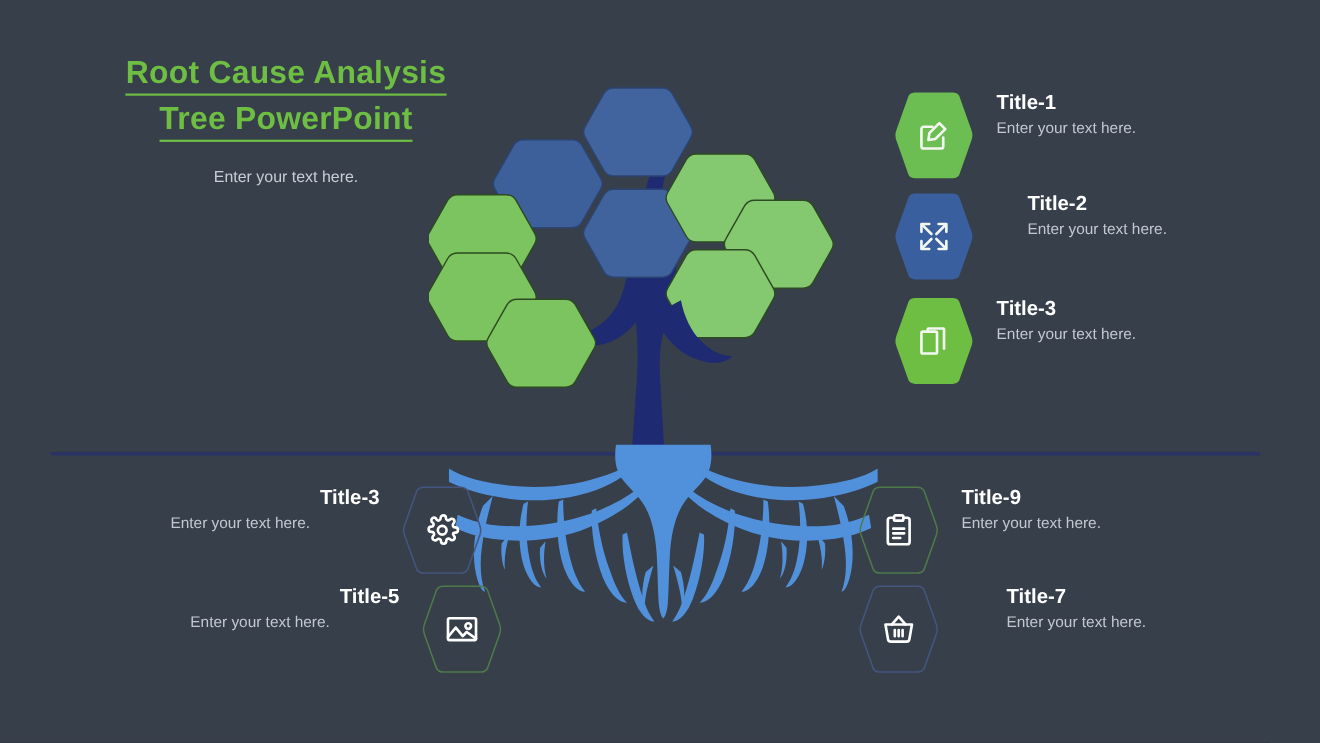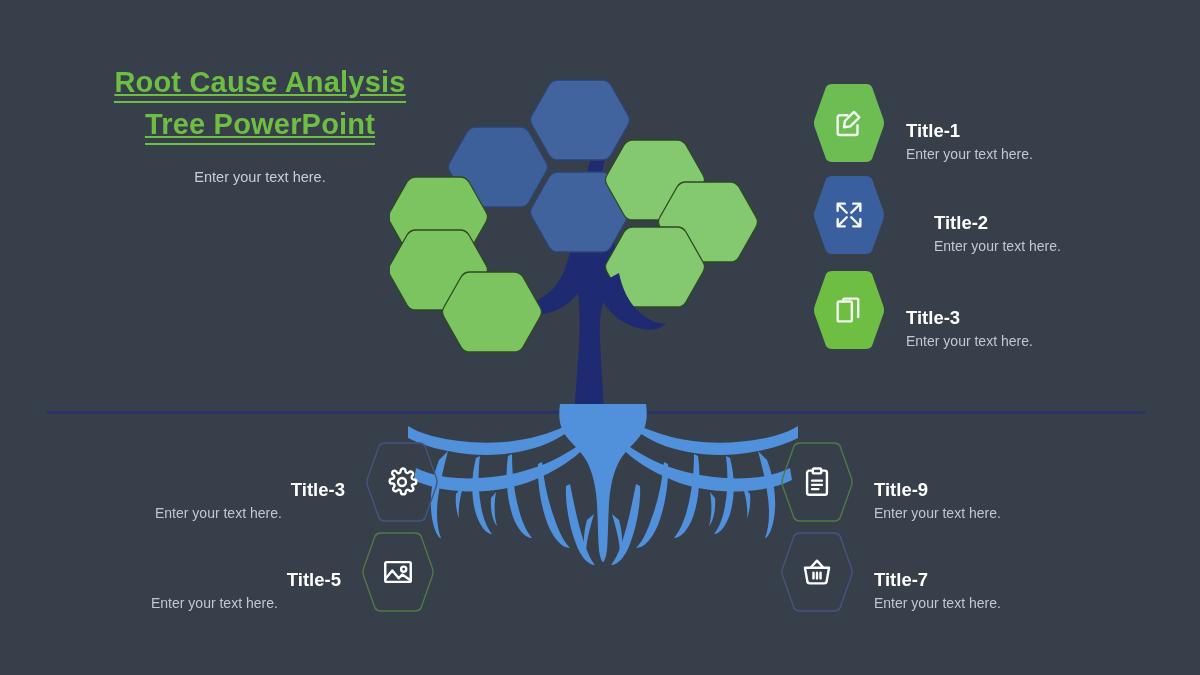--- a/index.html
+++ b/index.html
@@ -24,22 +24,21 @@
     top: 48px;
     width: 380px;
     text-align: center;
   }
   #main-title {
     color: #6dbe42;
     font-size: 29px;
     font-weight: bold;
     line-height: 36px;
     letter-spacing: 0.2px;
-    margin: 16px;
-    text-decoration: underline;
+    margin: 0;
   }
   #main-title .tline {
     display: block;
     border-bottom: 2.5px solid #6dbe42;
     padding-bottom: 1px;
     margin-bottom: 3px;
     width: fit-content;
     margin-left: auto;
     margin-right: auto;
   }
@@ -74,21 +73,21 @@
     left: 408px;
     top: 404px;
     width: 390px;
     height: 210px;
   }
 
   
   .item {
     position: absolute;
     display: flex;
-    align-items: flex-end;
+    align-items: flex-start;
   }
   .item.right-text { }
   .item.left-text { flex-direction: row-reverse; }
 
   .hex {
     position: relative;
     width: 74px;
     height: 82px;
     flex: 0 0 auto;
     display: flex;
@@ -125,23 +124,23 @@
     color: #c2c8d1;
     font-size: 14px;
     line-height: 19px;
   }
 
   
   #item-1 { left: 812px; top: 82px; }
   #item-2 { left: 812px; top: 174px; gap: 28px; }
   #item-3 { left: 812px; top: 269px; }
   #item-6 { left: 780px; top: 441px; }
-  #item-7 { left: 780px; top: 531px; }
+  #item-7 { left: 780px; top: 531px; gap: 41px; }
   #item-4 { left: 155px; top: 441px; }
-  #item-5 { left: 151px; top: 531px; }
+  #item-5 { left: 173px; top: 531px; }
 </style>
 </head>
 <body>
 
 <div id="slide">
 
   <div id="title-block">
     <div id="main-title">
       <span class="tline">Root Cause Analysis</span>
       <span class="tline">Tree PowerPoint</span>

